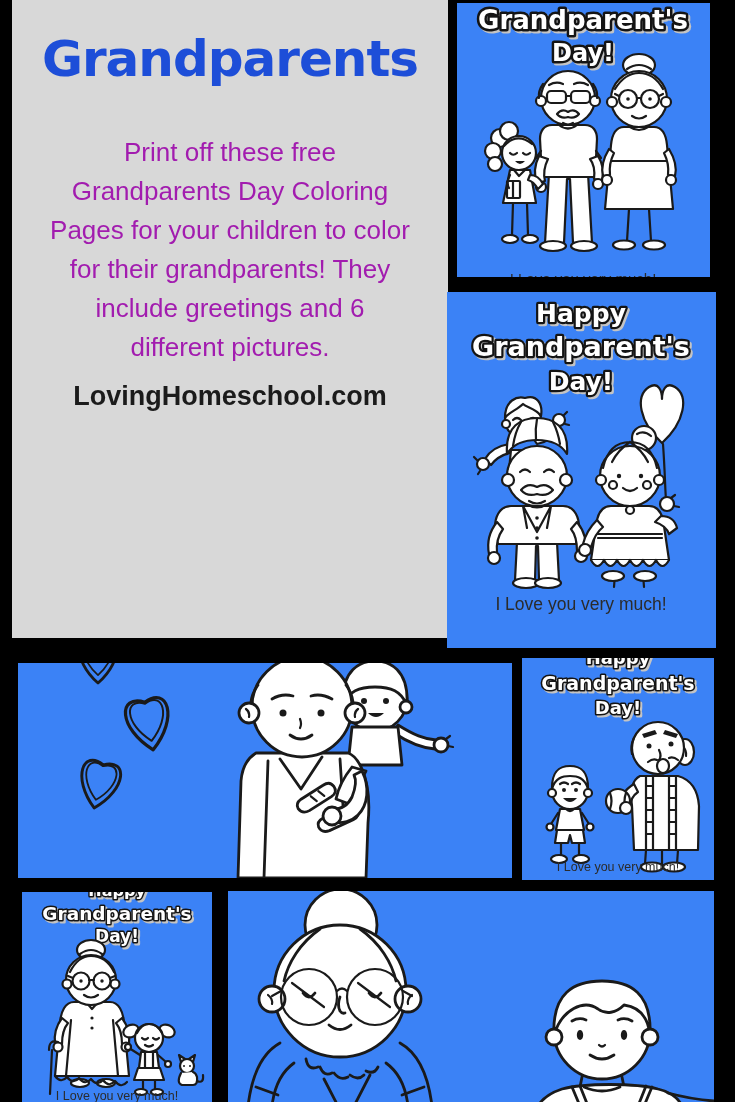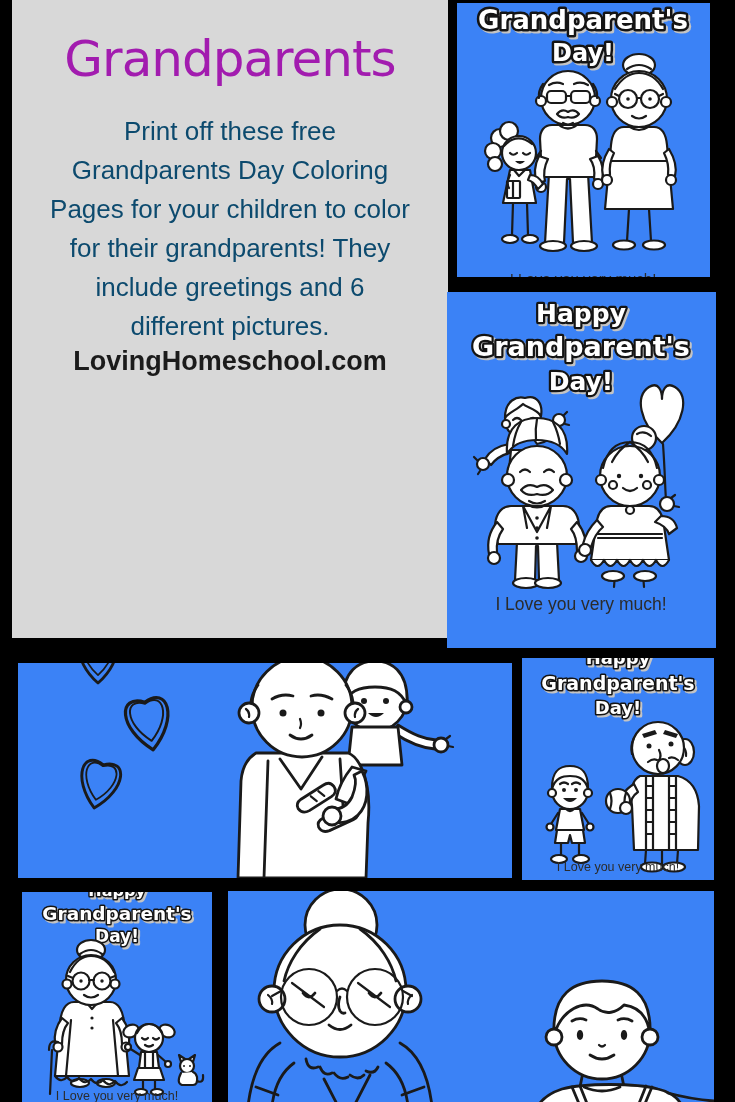--- a/index.html
+++ b/index.html
@@ -2,24 +2,24 @@
 <html><head>
 <meta charset="utf-8">
 <style>
   html,body{margin:0;padding:0;background:#000;}
   #canvas{position:relative;width:735px;height:1102px;background:#000;overflow:hidden;
           font-family:"Liberation Sans",sans-serif;}
   .panel{position:absolute;background:#3b82f6;overflow:hidden;}
   
   #info-card{position:absolute;left:12px;top:0;width:436px;height:638px;background:#d8d8d8;
              display:flex;flex-direction:column;align-items:center;text-align:center;}
-  .card-title{margin-top:20px;font-family:"DejaVu Sans",sans-serif;font-weight:normal;
-              font-size:50px;line-height:78px;color:#a21caf;letter-spacing:-1px;}
-  .card-desc{margin-top:14px;width:362px;font-size:26px;line-height:39px;color:#0c4a6e;}
-  .card-site{font-size:27px;font-weight:bold;color:#1b1b1b;}
+  .card-title{margin-top:20px;font-family:"DejaVu Sans",sans-serif;font-weight:bold;
+              font-size:50px;line-height:78px;color:#1d4ed8;letter-spacing:-1px;}
+  .card-desc{margin-top:35px;width:362px;font-size:26px;line-height:39px;color:#a21caf;}
+  .card-site{margin-top:14px;font-size:27px;font-weight:bold;color:#1b1b1b;}
   
   svg{display:block;}
   .ln{fill:none;stroke:#1a1a1a;stroke-width:2.2;stroke-linecap:round;stroke-linejoin:round;}
   .lf{fill:#ffffff;stroke:#1a1a1a;stroke-width:2.2;stroke-linecap:round;stroke-linejoin:round;}
   .lk{fill:#1a1a1a;stroke:none;}
   .w3{stroke-width:2.8;}
   .bt{font-family:"DejaVu Sans",sans-serif;font-weight:bold;fill:#ffffff;stroke:#141414;
       paint-order:stroke;stroke-linejoin:round;filter:drop-shadow(2px 2px 0 #c4c4c4);}
   .cap{font-family:"Liberation Sans",sans-serif;fill:#2b2b2b;}
 </style>

